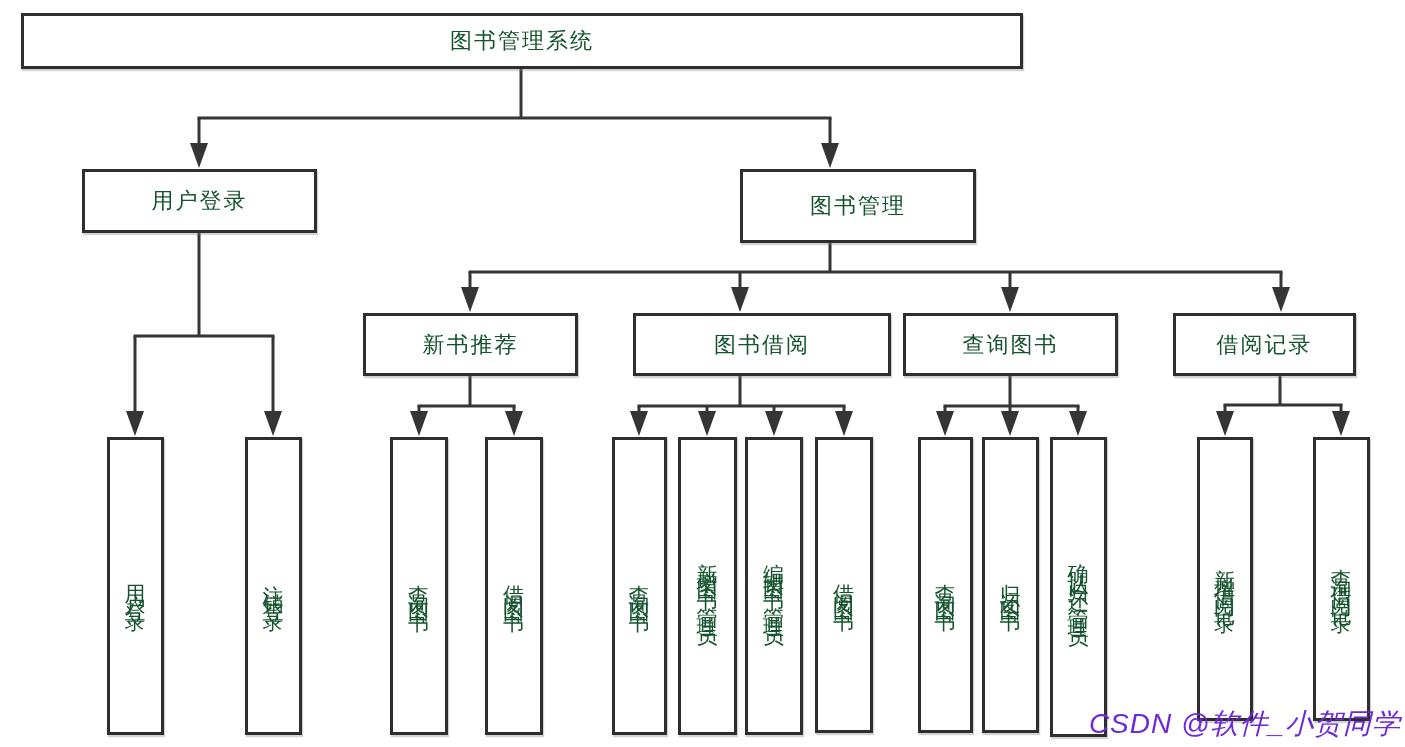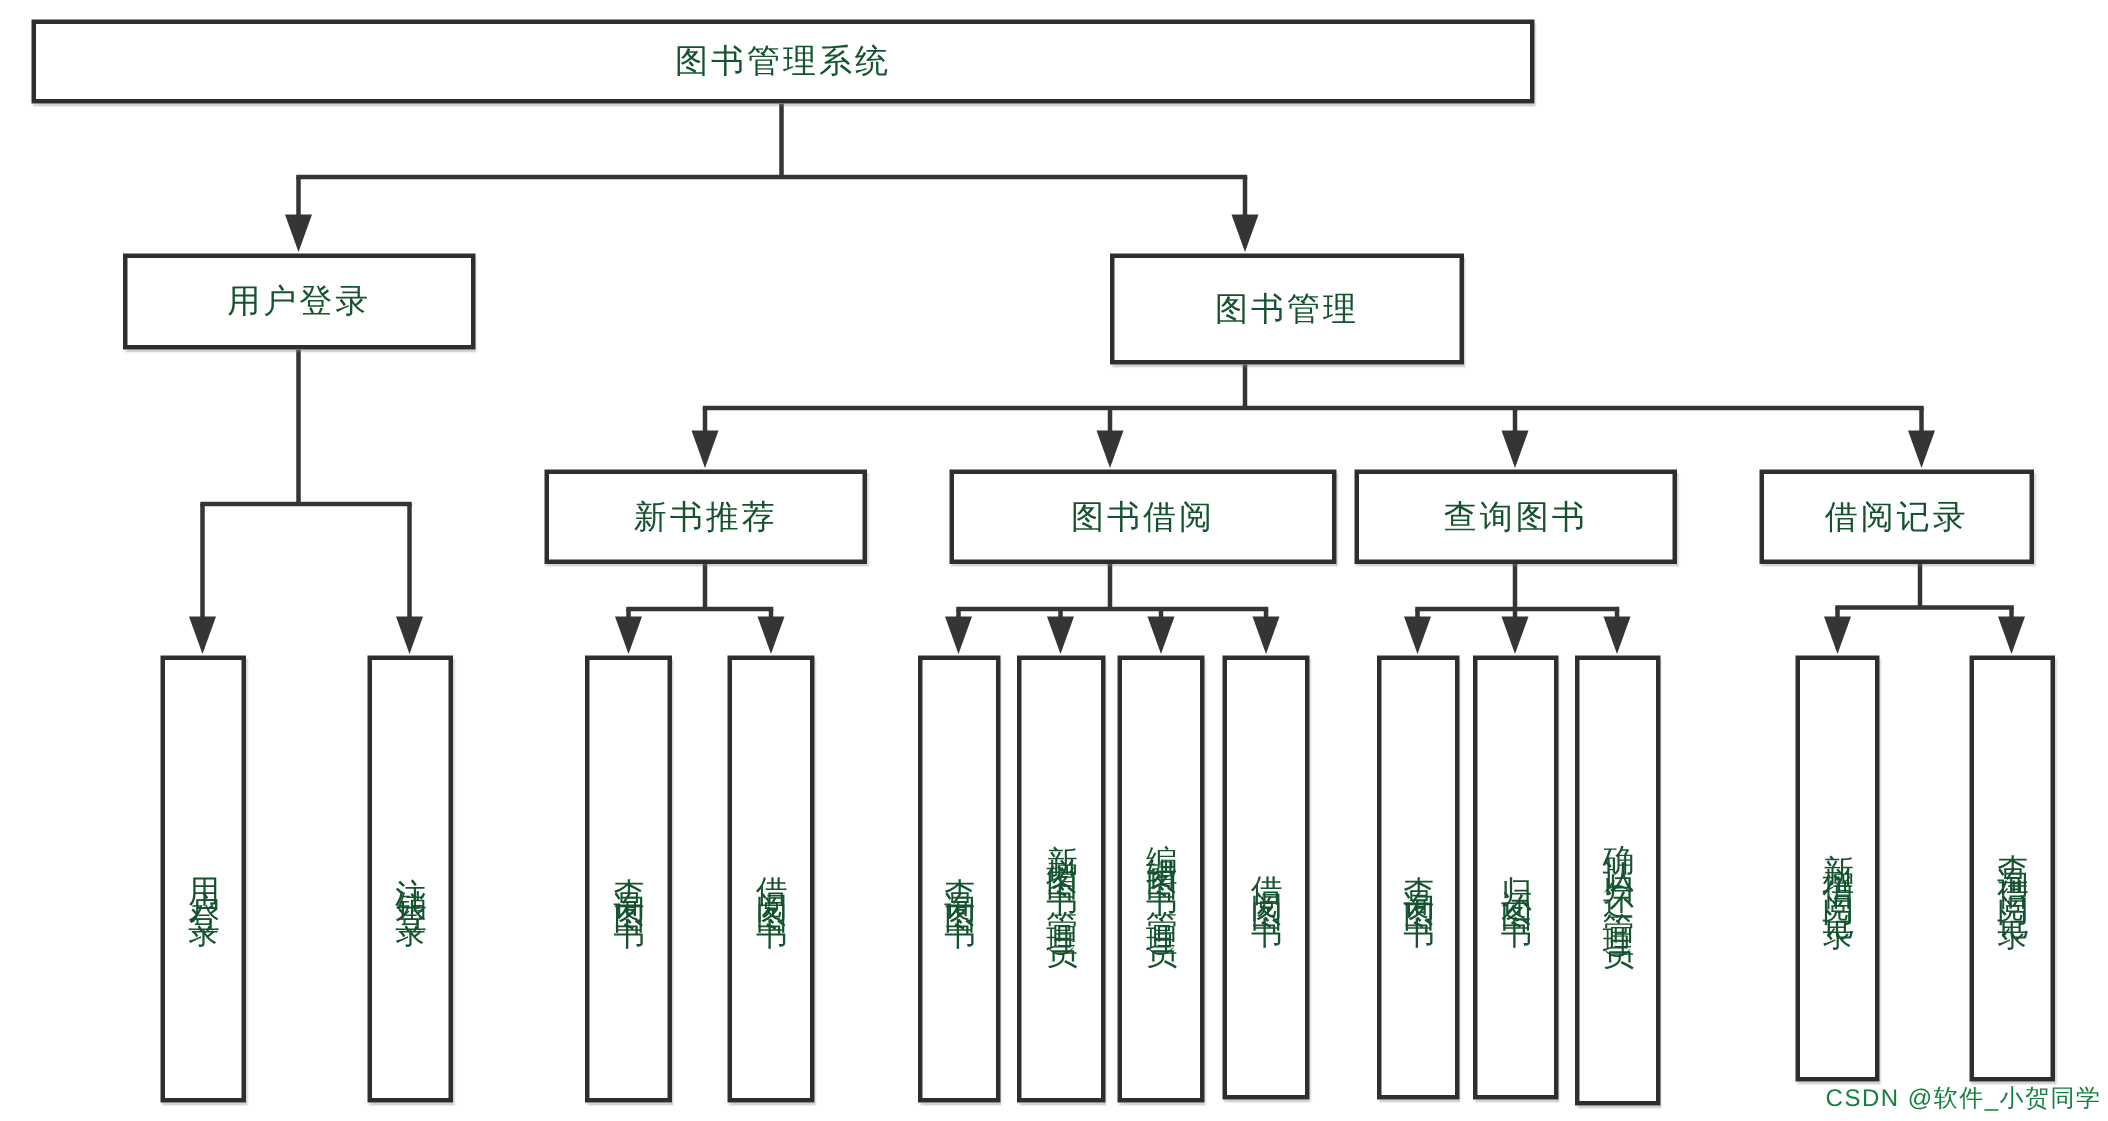--- a/index.html
+++ b/index.html
@@ -43,25 +43,26 @@
     text-orientation: mixed;
     font-size: 21px;
     letter-spacing: 9px;
     line-height: 1;
     white-space: nowrap;
   }
   #watermark {
     position: absolute;
     right: 4px;
     bottom: 4px;
-    font-size: 16px;
+    font-size: 28px;
     letter-spacing: 1px;
-    color: #15803d;
+    color: #6d28d9;
     z-index: 3;
     white-space: nowrap;
+    font-style: italic;
   }
 </style>
 </head>
 <body>
 
 <div id="canvas">
   <svg id="connectors" width="1405" height="747" viewBox="0 0 1405 747">
       <line x1="521" y1="69" x2="521" y2="118" stroke="#353535" stroke-width="3"></line>
       <line x1="197.5" y1="118" x2="831.5" y2="118" stroke="#353535" stroke-width="3"></line>
       <line x1="199" y1="118" x2="199" y2="145" stroke="#353535" stroke-width="3"></line>

